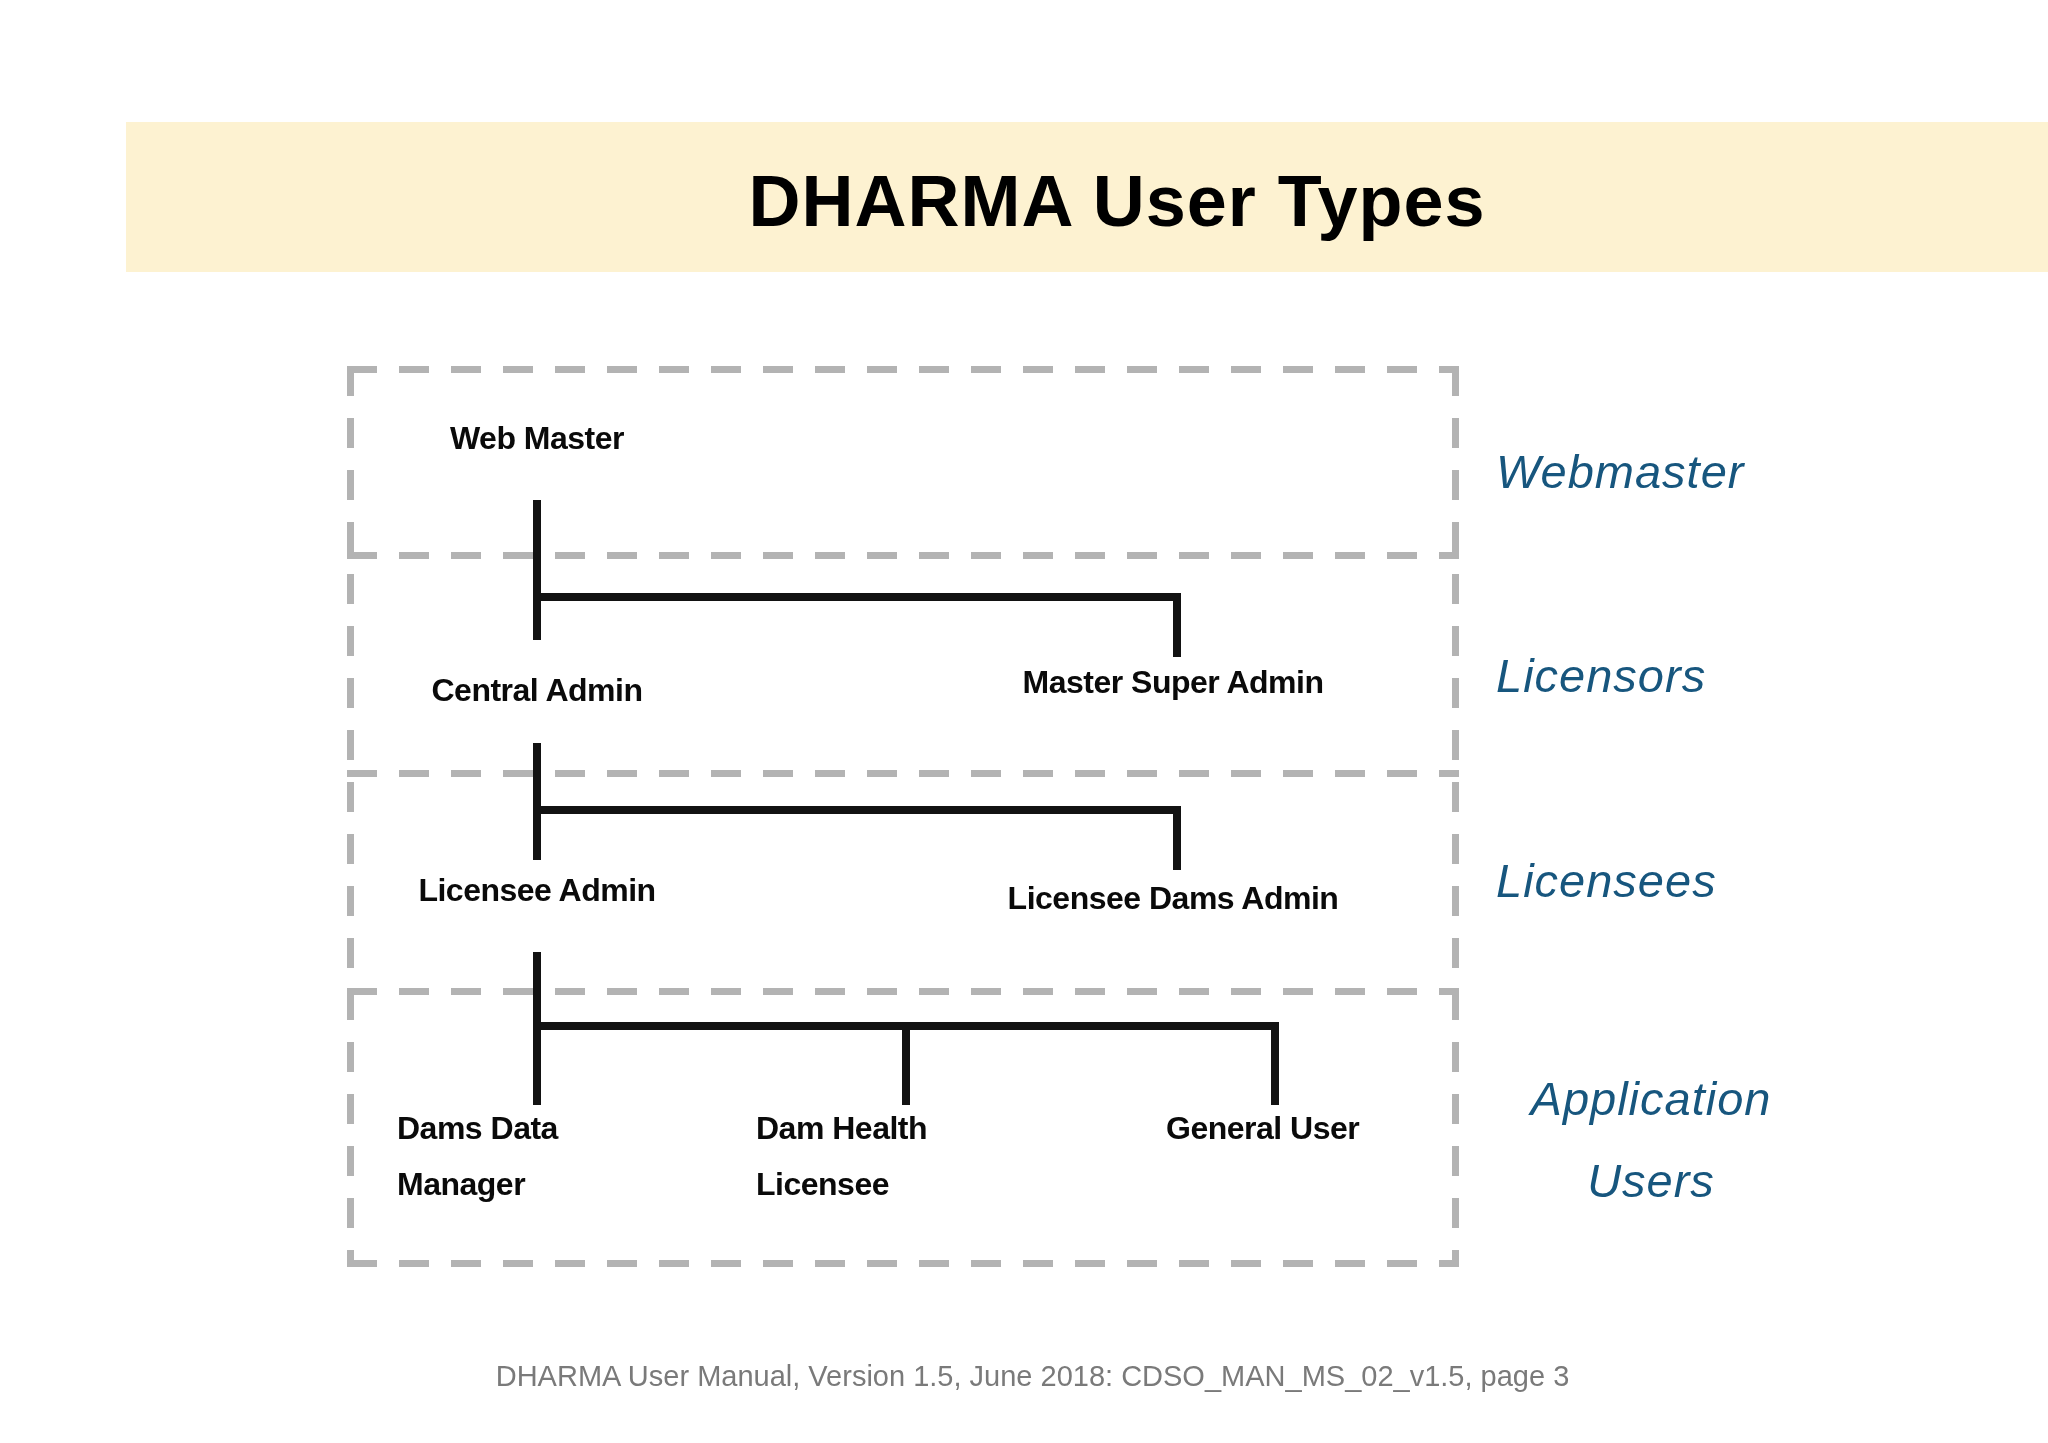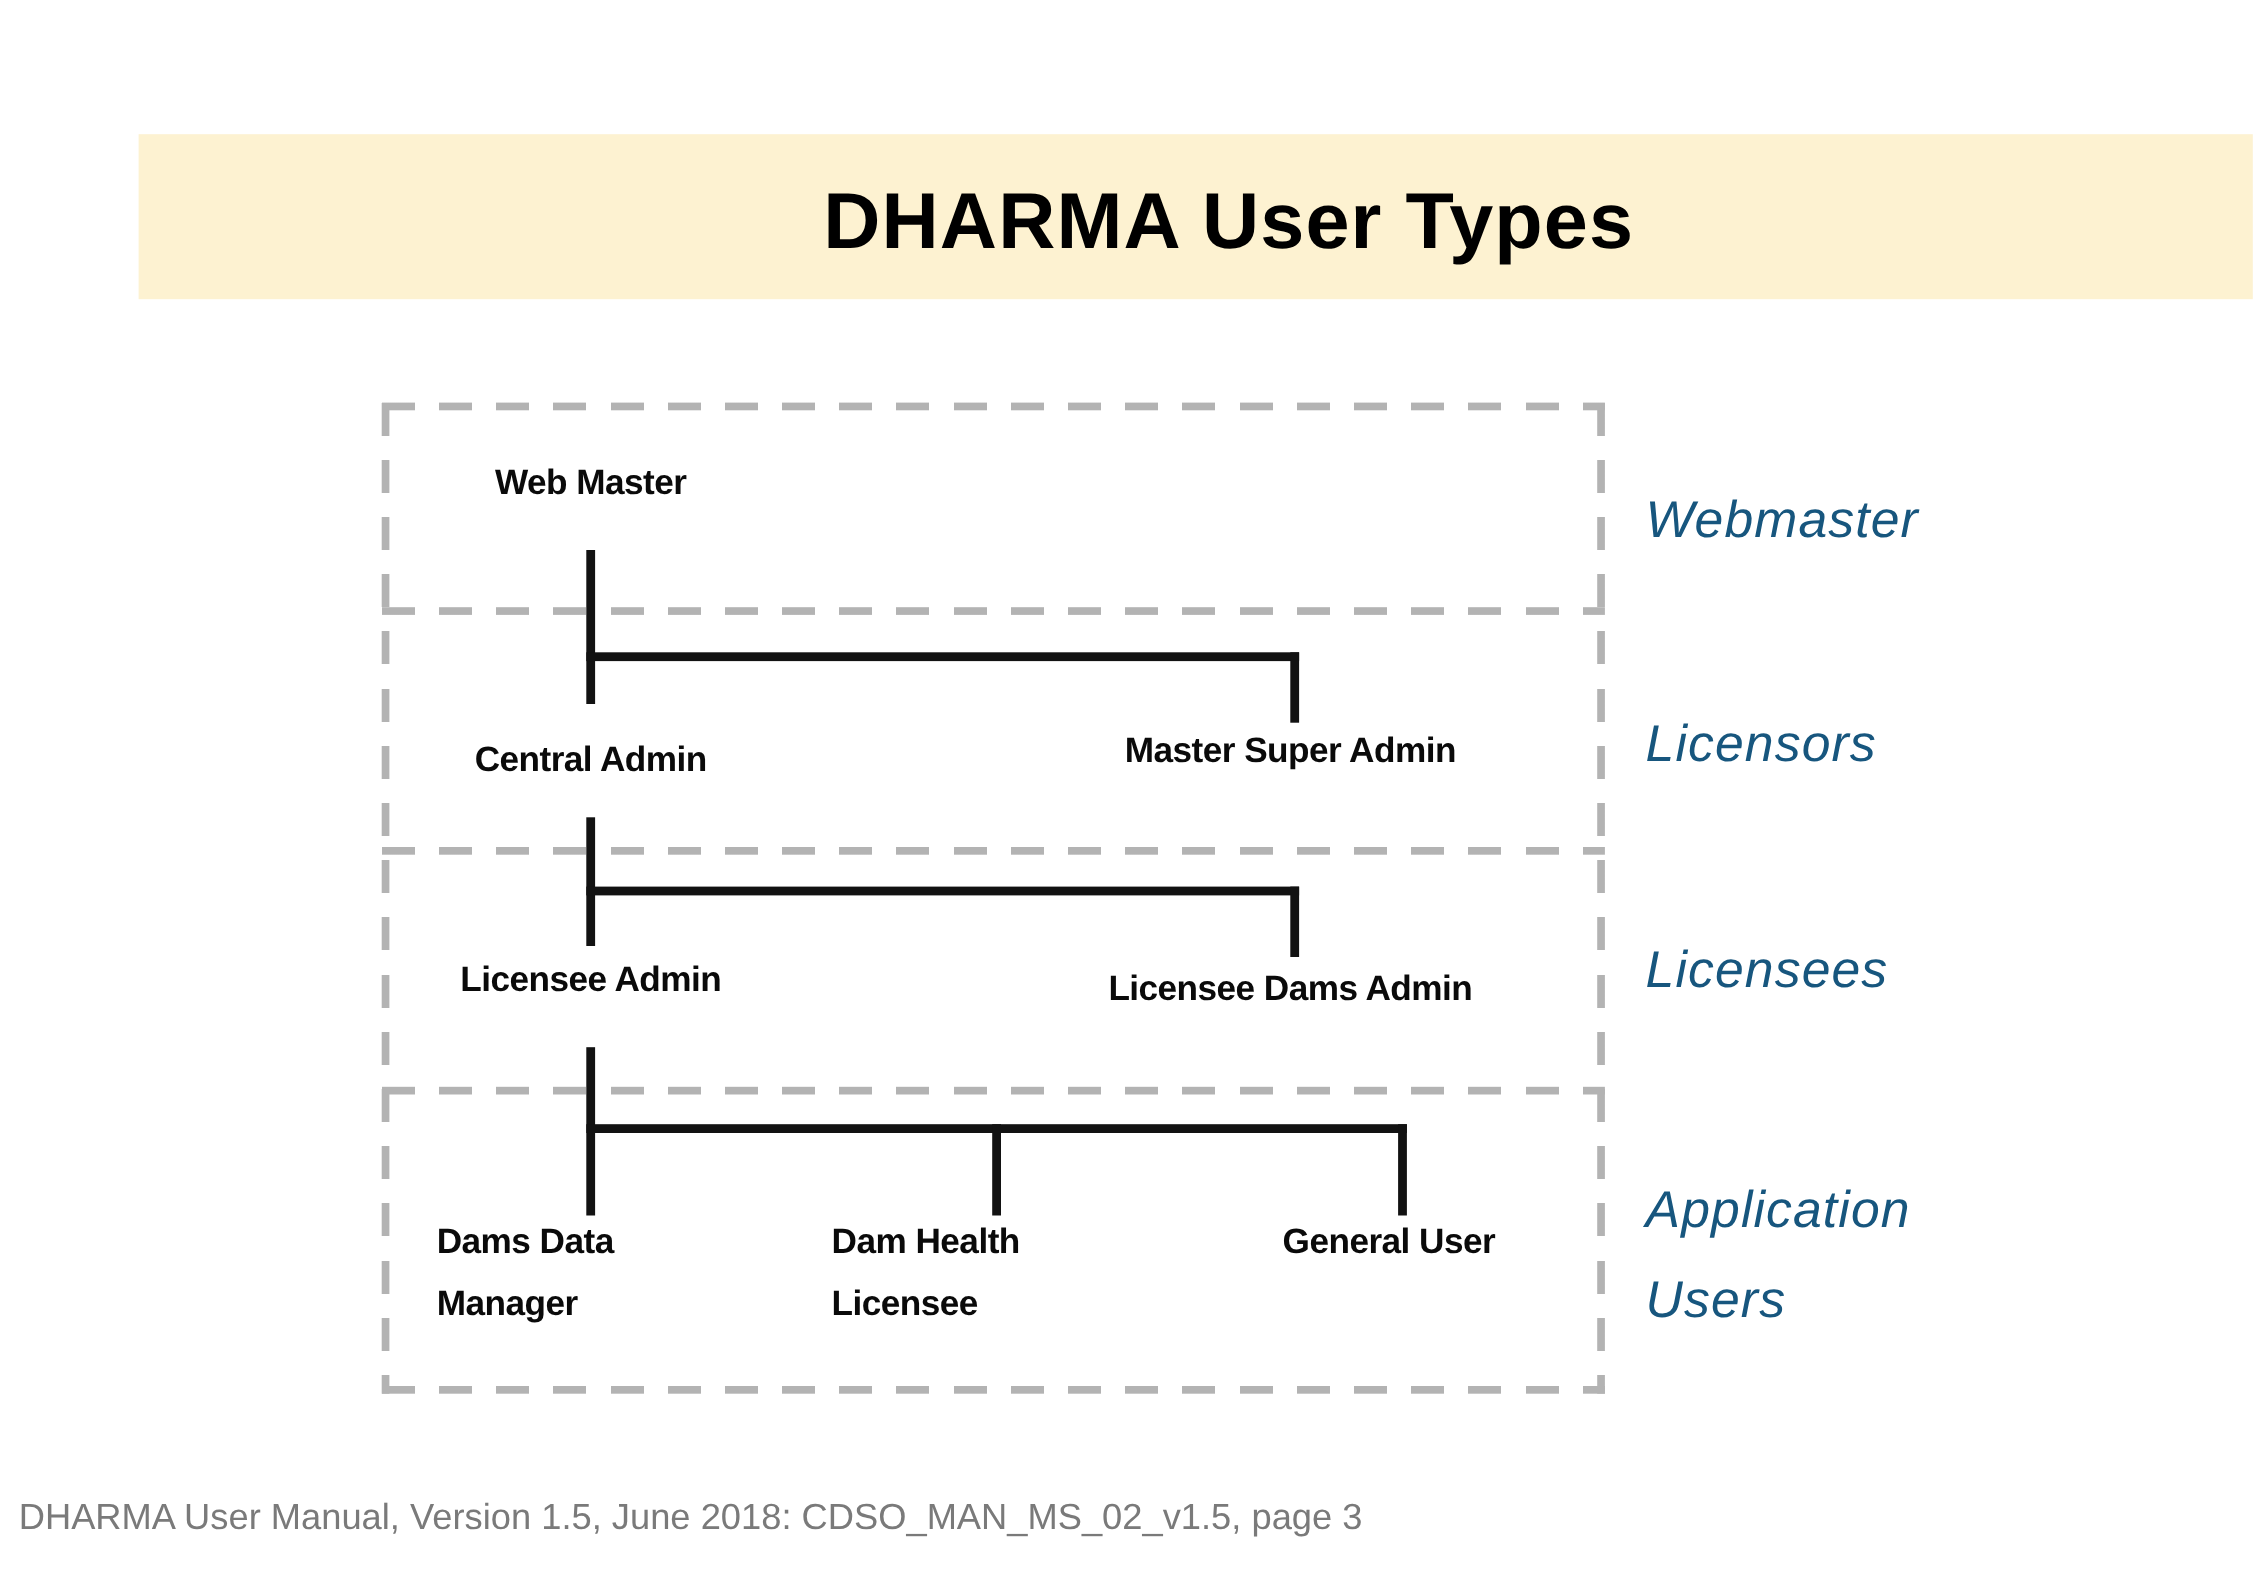--- a/index.html
+++ b/index.html
@@ -48,28 +48,28 @@
     position:absolute;transform:translateX(-50%);
     font-size:32px;font-weight:bold;letter-spacing:-0.5px;
     color:var(--node-text);white-space:nowrap;
   }
   .node.wrap{white-space:normal;text-align:left;line-height:56px;}
 
   
   .side-label{
     position:absolute;left:1496px;
     font-style:italic;font-size:47px;font-weight:400;
-    color:var(--side-label);letter-spacing:1px;
+    color:var(--side-label);letter-spacing:1px;text-align:center;
   }
   .side-label.wrap{width:310px;line-height:82px;}
 
   
   .footer{
-    position:absolute;left:0;right:0;top:1360px;
-    font-size:33px;color:var(--footer-text);margin-left:17px;
+    position:absolute;left:0;right:0;top:1360px;text-align:center;
+    font-size:29px;color:var(--footer-text);margin-left:17px;
   }
 </style>
 </head>
 <body>
 
 <div class="page">
 
   <div class="banner">
     <div class="page-title">DHARMA User Types</div>
   </div>

